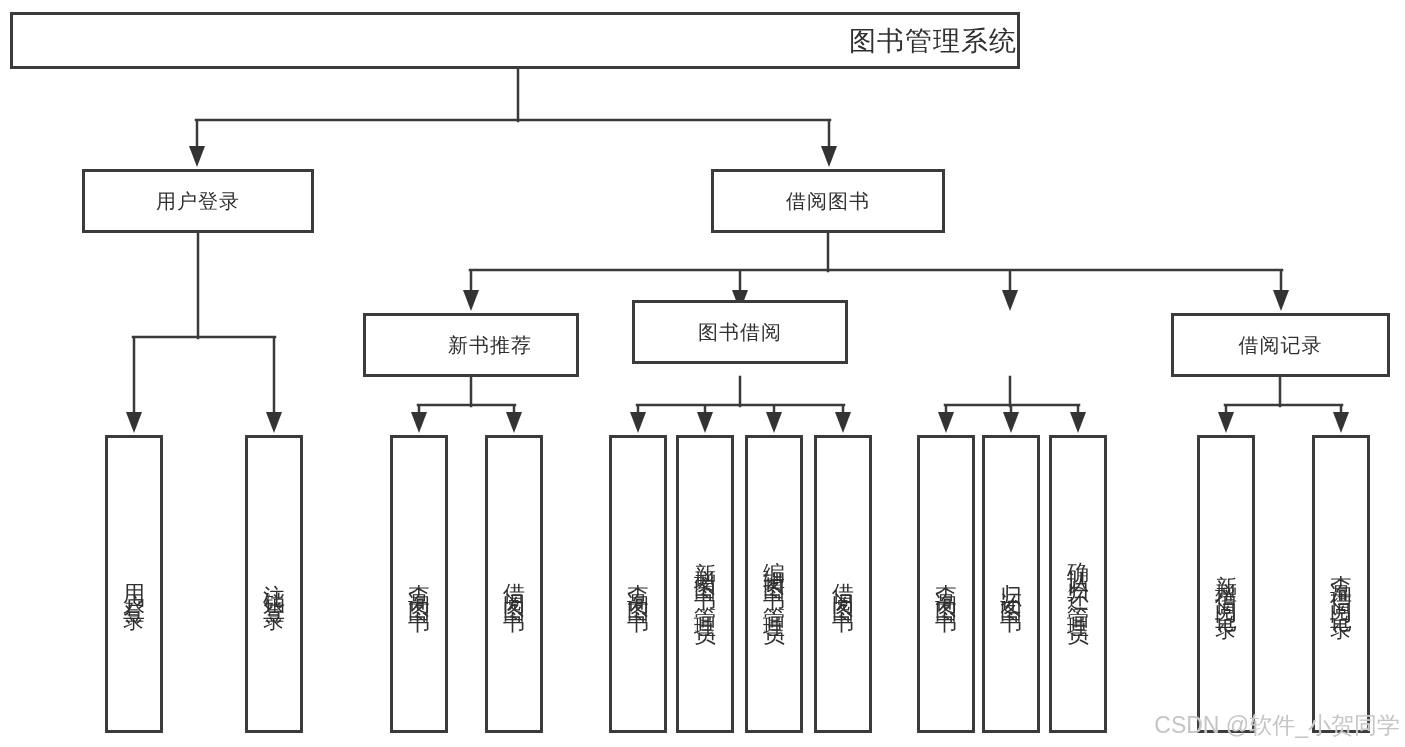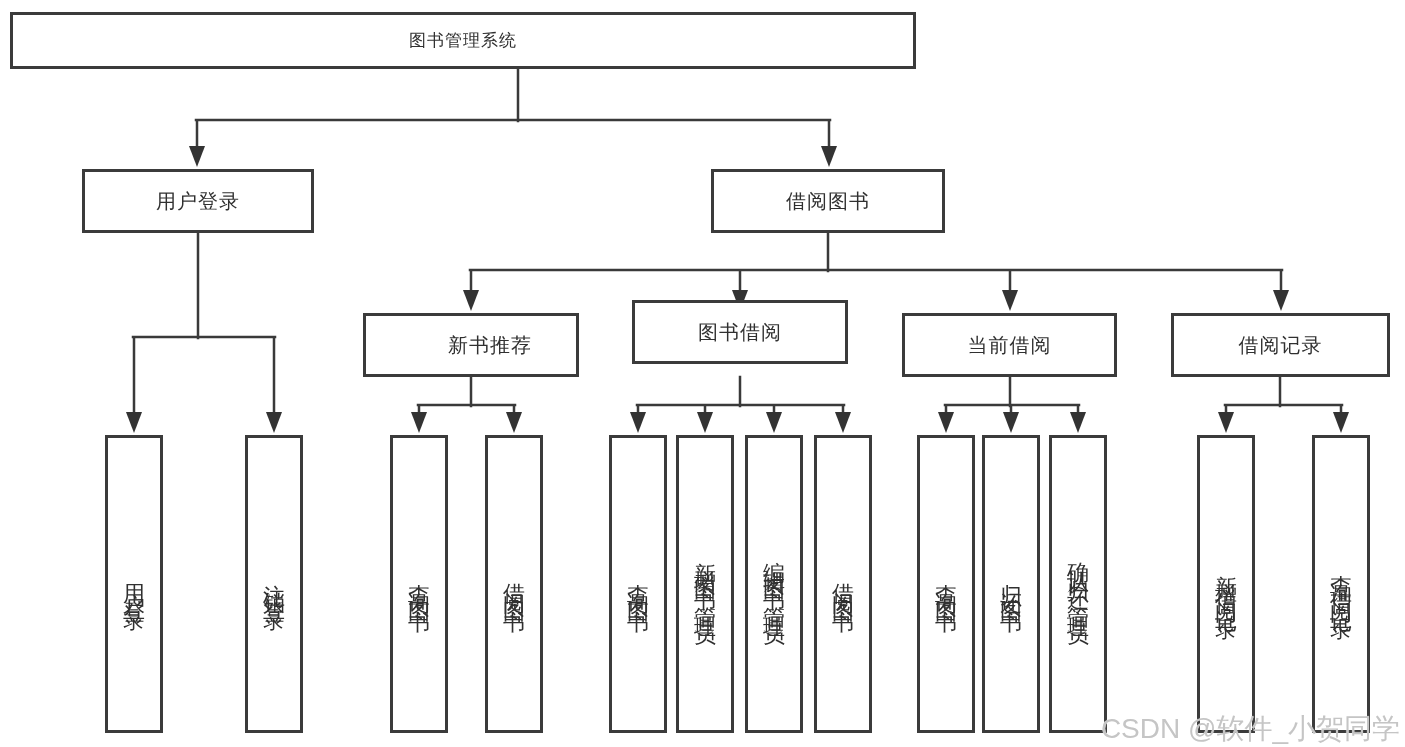--- a/index.html
+++ b/index.html
@@ -31,42 +31,43 @@
     justify-content: center;
     z-index: 1;
     color: #303030;
   }
   .node {
     height: 64px;
     font-size: 20px;
     letter-spacing: 1px;
   }
   .node.root {
-    left: 10px; top: 12px; width: 906px; height: 57px;
-    font-size: 17px;
+    left: 10px; top: 12px; width: 1010px; height: 57px;
+    font-size: 27px;
+    justify-content: flex-end;
   }
   .leaf {
     top: 435px;
     width: 58px;
     height: 298px;
   }
   .vtext {
     writing-mode: vertical-rl;
     text-orientation: mixed;
     font-size: 22px;
     line-height: 1;
     letter-spacing: 9px;
     white-space: nowrap;
   }
   .watermark {
     position: absolute;
     right: 5px;
     top: 710px;
     z-index: 5;
-    font-size: 28px;
+    font-size: 23px;
     color: #c5c5c5;
     text-shadow: 0 0 1px #ffffff;
     white-space: nowrap;
   }
 </style>
 </head>
 <body>
 
 <div class="canvas">
 
@@ -111,23 +112,20 @@
   <div class="node" style="left:711px; top:169px; width:234px;">
     <span>借阅图书</span>
   </div>
 
   <div class="node" style="left:363px; top:313px; width:216px;padding-left:38px;">
     <span>新书推荐</span>
   </div>
   <div class="node" style="left:632px; top:300px; width:216px;text-align:right;">
     <span>图书借阅</span>
   </div>
-  <div class="node" style="left:902px; top:313px; width:215px;">
-    <span>当前借阅</span>
-  </div>
   <div class="node" style="left:1171px; top:313px; width:219px;">
     <span>借阅记录</span>
   </div>
 
   <div class="leaf" style="left:105px;">
     <span class="vtext">用户登录</span>
   </div>
   <div class="leaf" style="left:245px;">
     <span class="vtext">注销登录</span>
   </div>

